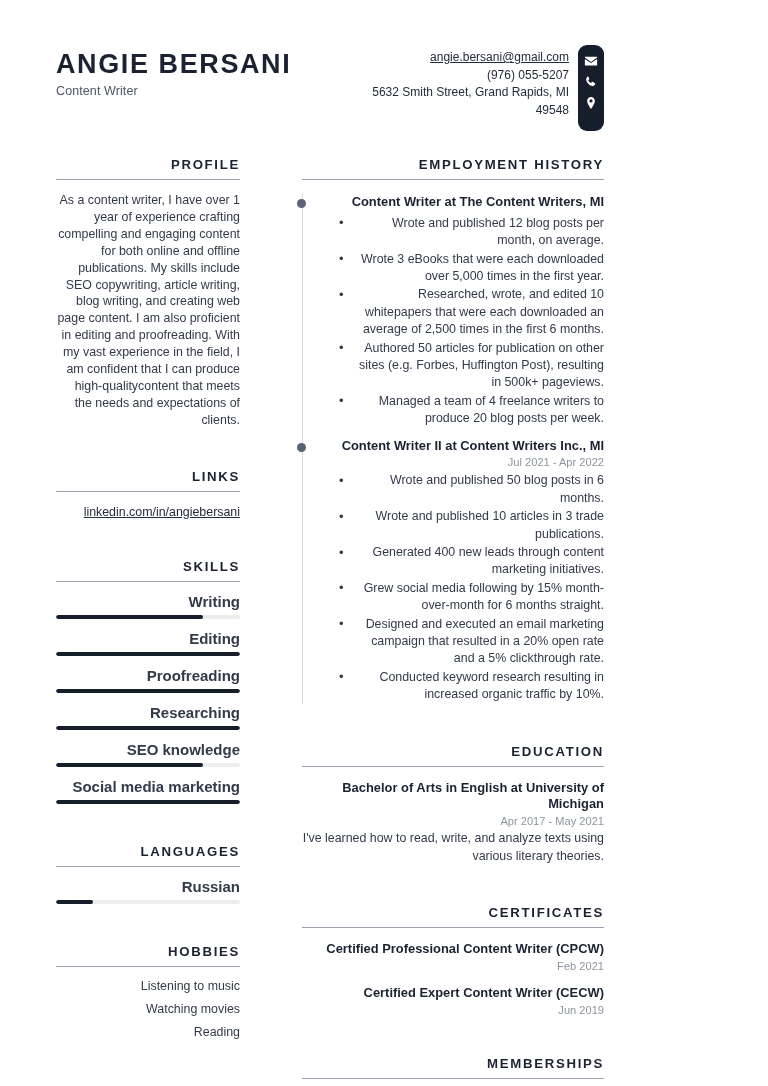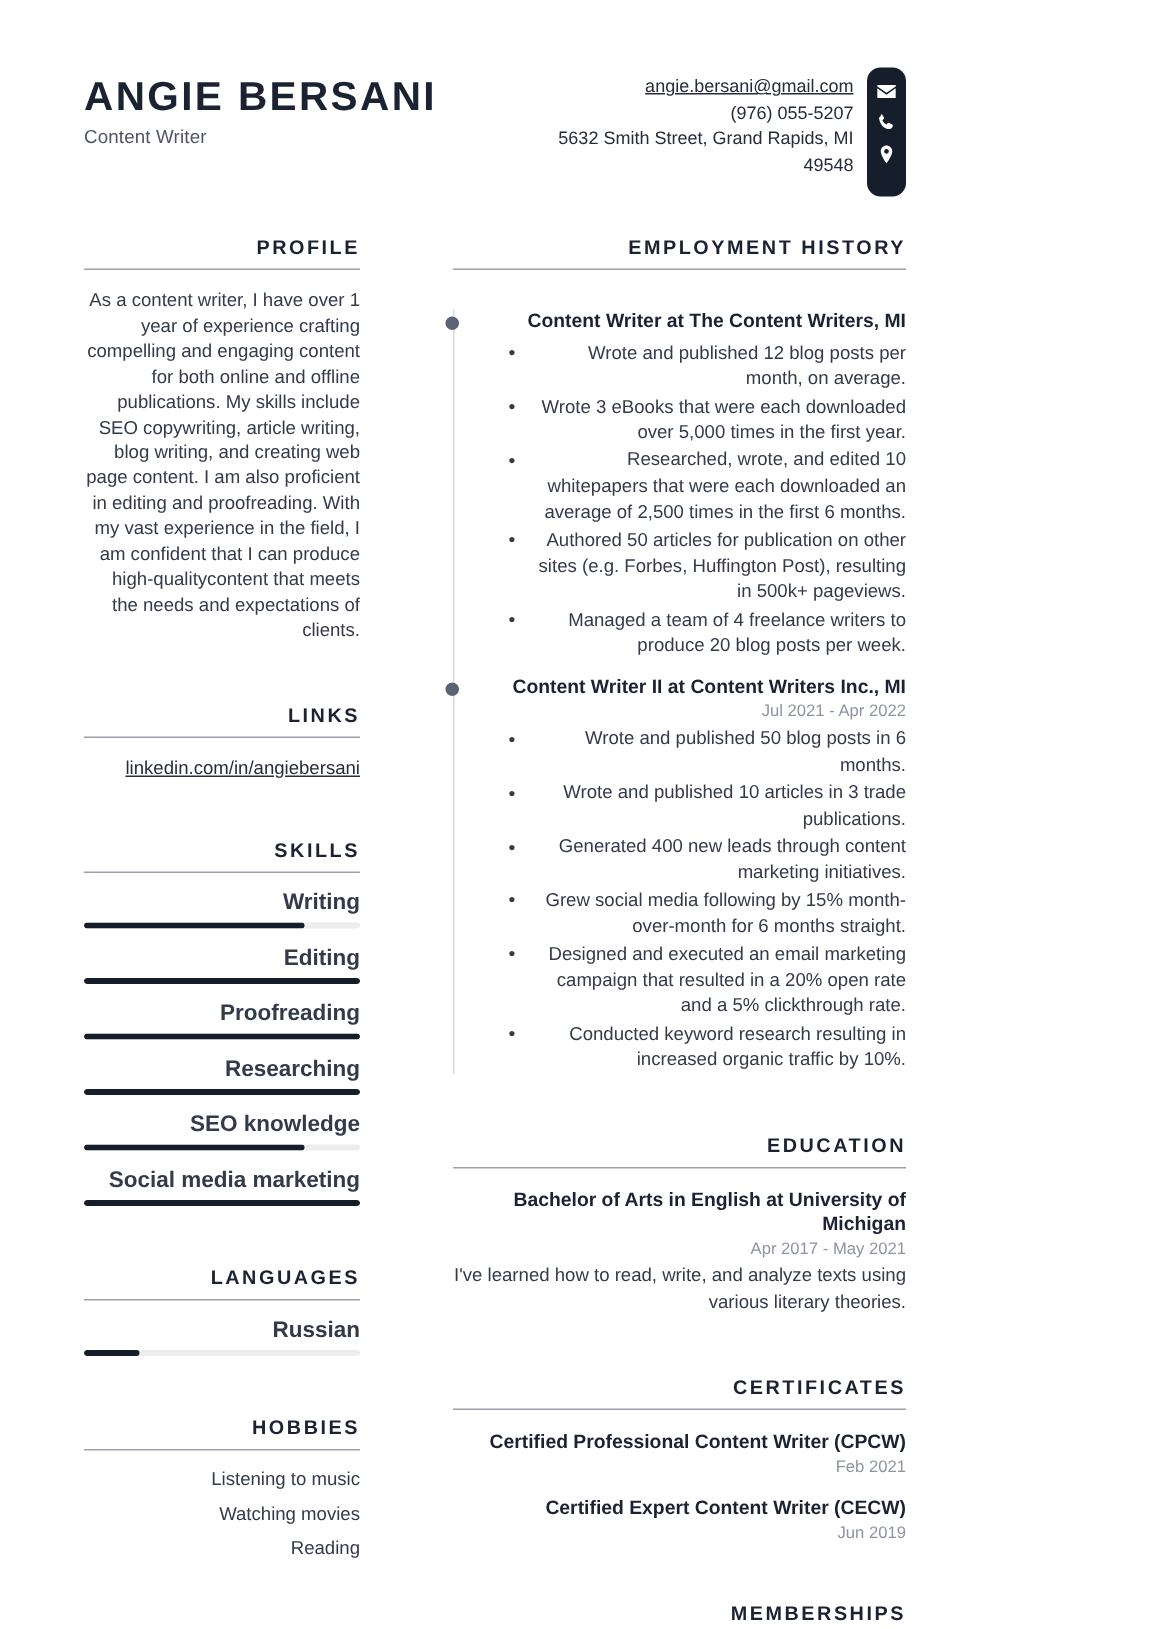--- a/index.html
+++ b/index.html
@@ -136,21 +136,21 @@
   .hobby-item {
     font-size: 12.4px;
     line-height: 23px;
     color: #333a4a;
   }
   .hobbies-list { margin-top: 8px; }
 
   
   .timeline {
     position: relative;
-    margin-top: 26px;
+    margin-top: 14px;
     padding-left: 9px;
     border-left: 1.4px solid #d9dbe0;
   }
   .job {
     position: relative;
     padding-left: 9px;
   }
   .job + .job { margin-top: 10px; }
   .job-dot {
     position: absolute;

